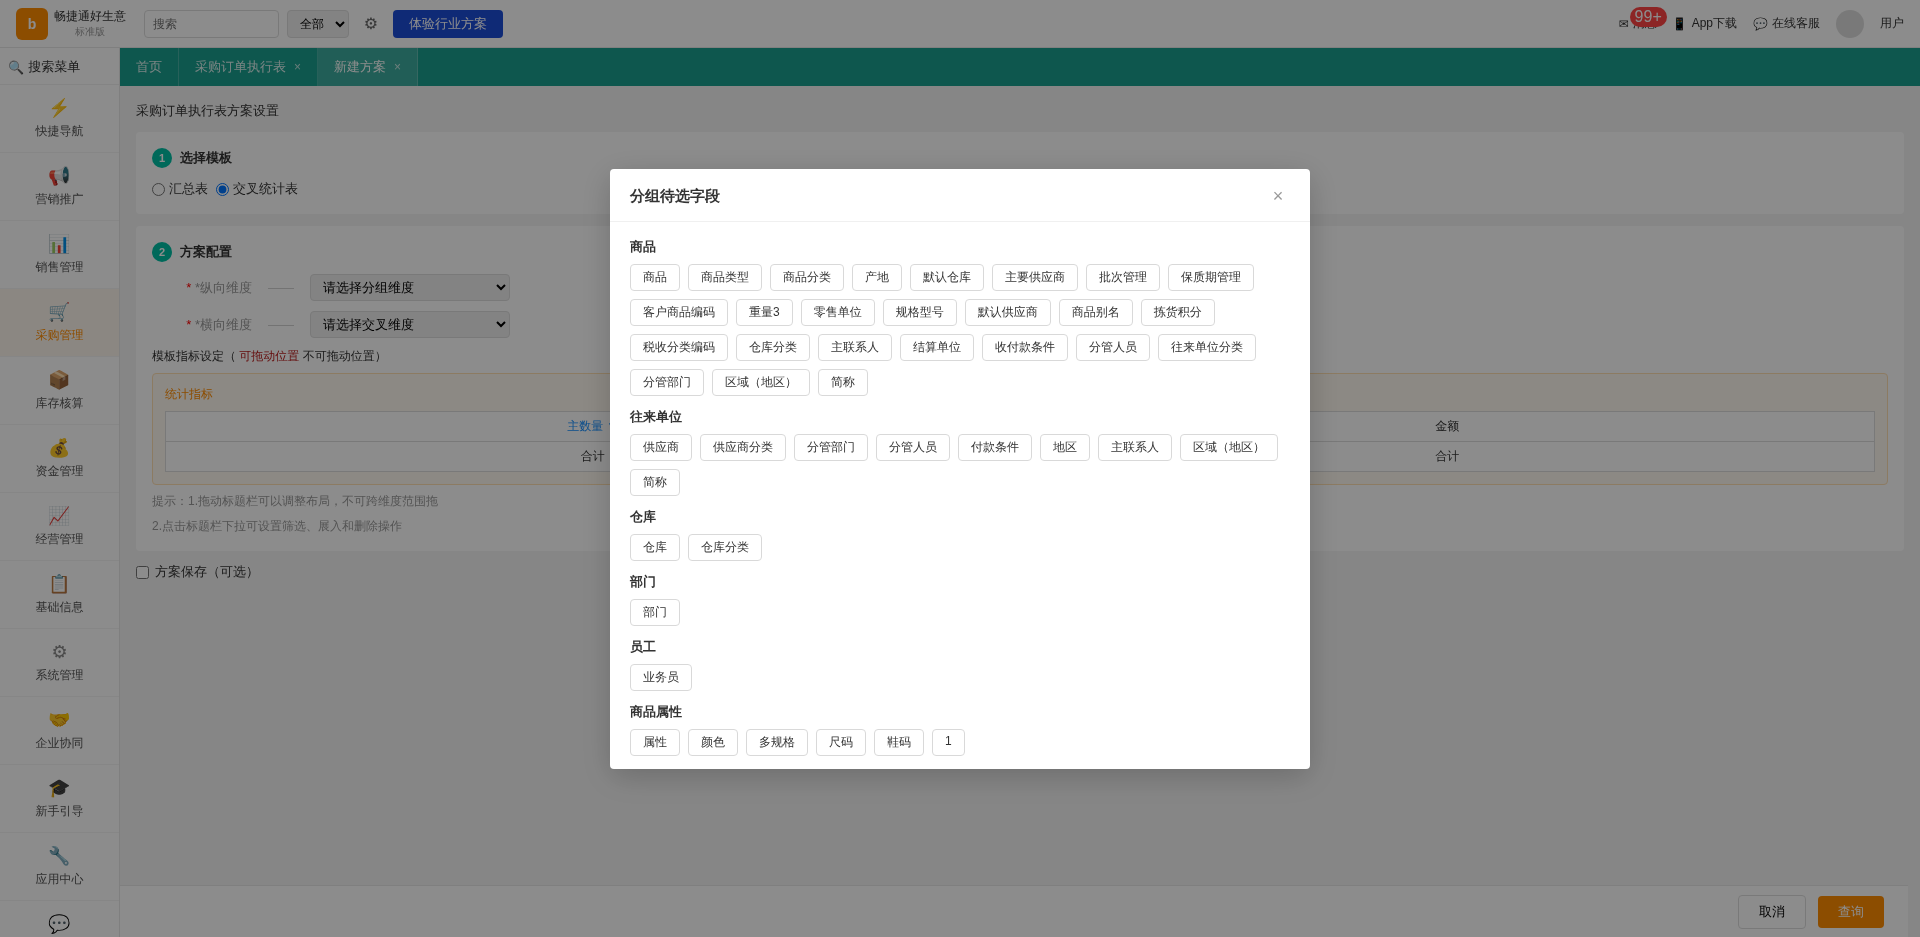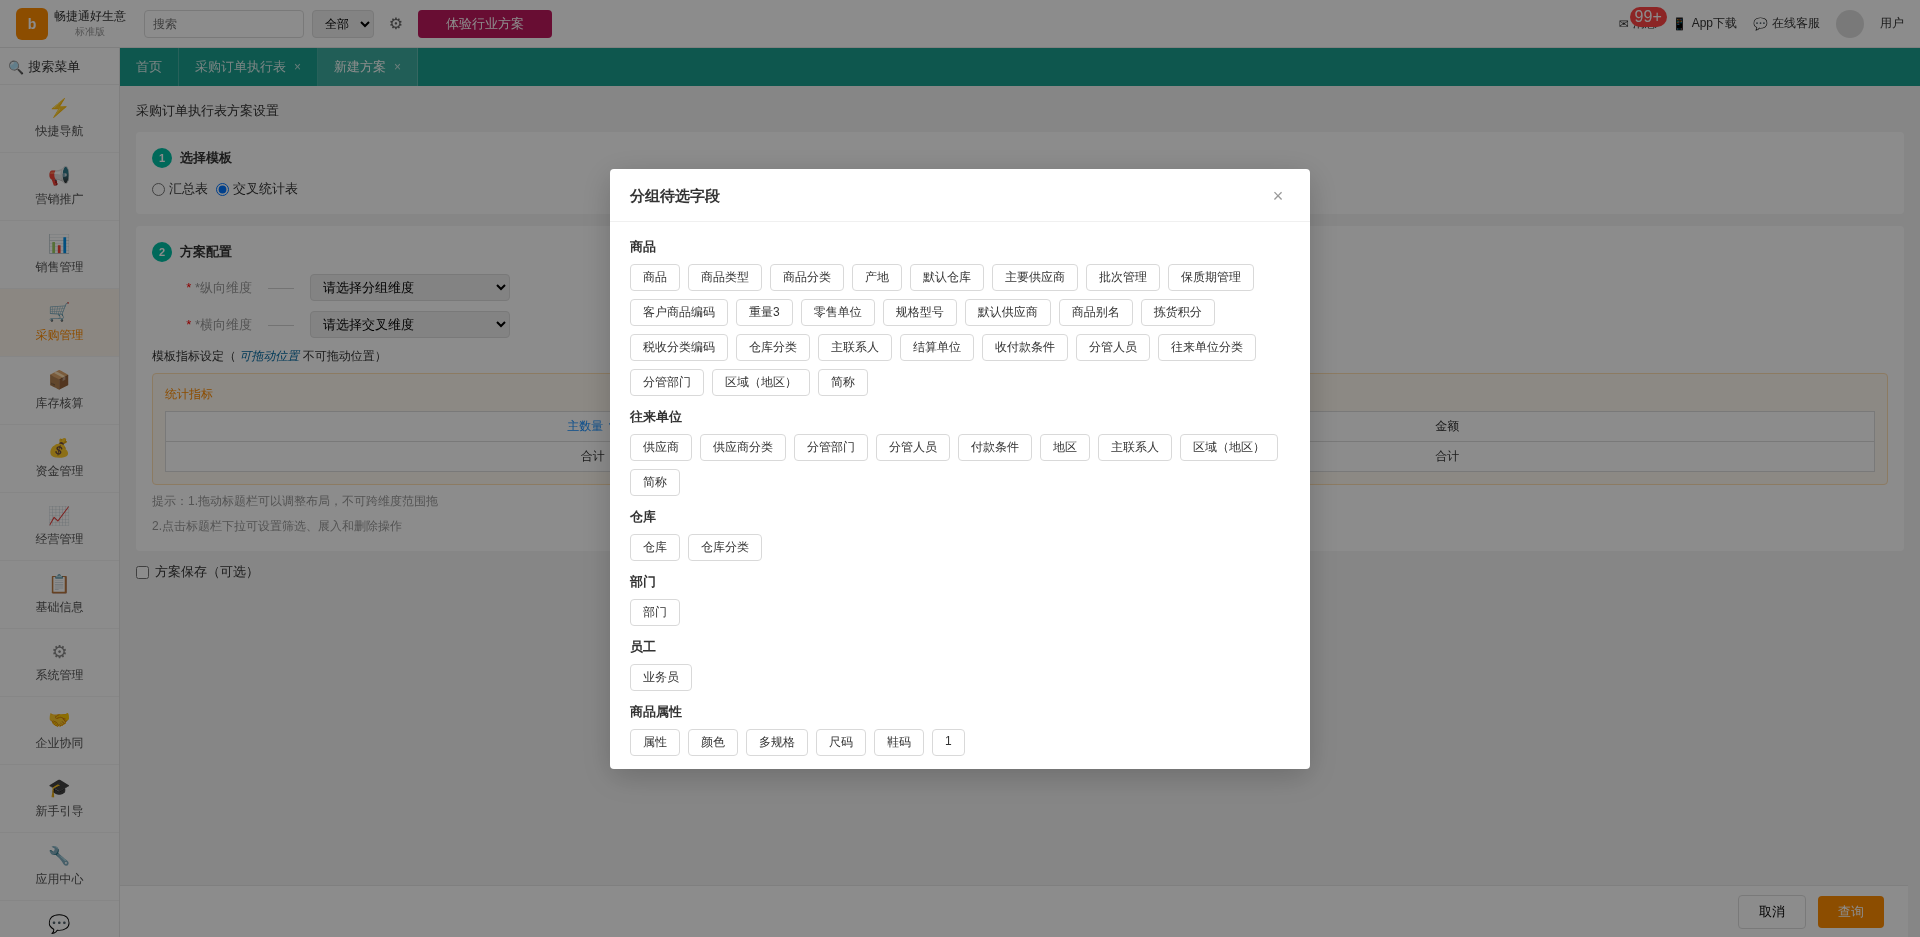--- a/index.html
+++ b/index.html
@@ -32,38 +32,38 @@
     }
     .logo-text { font-size: 12px; color: #333; line-height: 1.3; }
     .header-middle {
       flex: 1;
       display: flex;
       align-items: center;
       gap: 8px;
       margin-left: 8px;
     }
     .header-search {
-      width: 160px; height: 28px;
+      width: 135px; height: 28px;
       border: 1px solid #ddd; border-radius: 4px;
       padding: 0 8px; font-size: 12px;
     }
     .header-dropdown {
       height: 28px; padding: 0 8px;
       border: 1px solid #ddd; border-radius: 4px;
       font-size: 12px;
     }
     .header-gear {
       width: 28px; height: 28px;
       display: flex; align-items: center; justify-content: center;
       color: #666; cursor: pointer; font-size: 16px;
     }
     .btn-experience {
-      background: #be185d; color: white;
+      background: #1d4ed8; color: white;
       border: none; border-radius: 4px;
-      padding: 5px 28px; font-size: 13px;
+      padding: 5px 16px; font-size: 13px;
       cursor: pointer;
     }
     .header-right {
       display: flex; align-items: center; gap: 16px;
       margin-left: auto;
     }
     .header-badge-item {
       display: flex; align-items: center; gap: 4px;
       font-size: 12px; color: #333; cursor: pointer; position: relative;
     }
@@ -389,21 +389,21 @@
         <span>*横向维度</span>
       </span>
       <span style="margin: 0 8px; color:#ccc;">——</span>
       <select class="form-select">
         <option>请选择交叉维度</option>
       </select>
     </div>
 
     <div style="font-size:12px;color:#333;margin-bottom:8px;">
       <span>模板指标设定（</span>
-      <span style="color:#0369a1;cursor:pointer;font-style:italic;">可拖动位置</span>
+      <span style="color:#b91c1c;cursor:pointer;">可拖动位置</span>
       <span>不可拖动位置）</span>
     </div>
 
     <div class="table-section">
       <div style="font-size:12px;color:#ff8c00;margin-bottom:8px;">统计指标</div>
       <div class="stats-header">
         <div class="stats-cell blue">
           <span>主数量</span> ▼
         </div>
         <div class="stats-cell">

